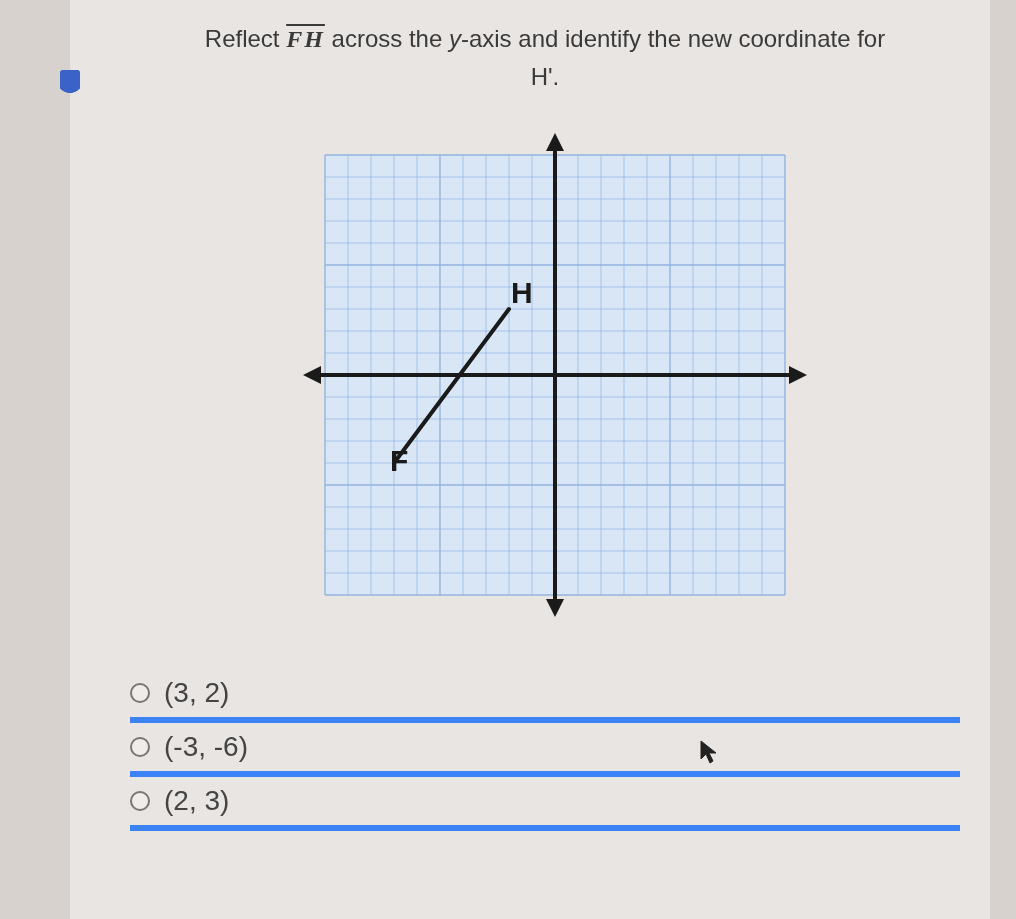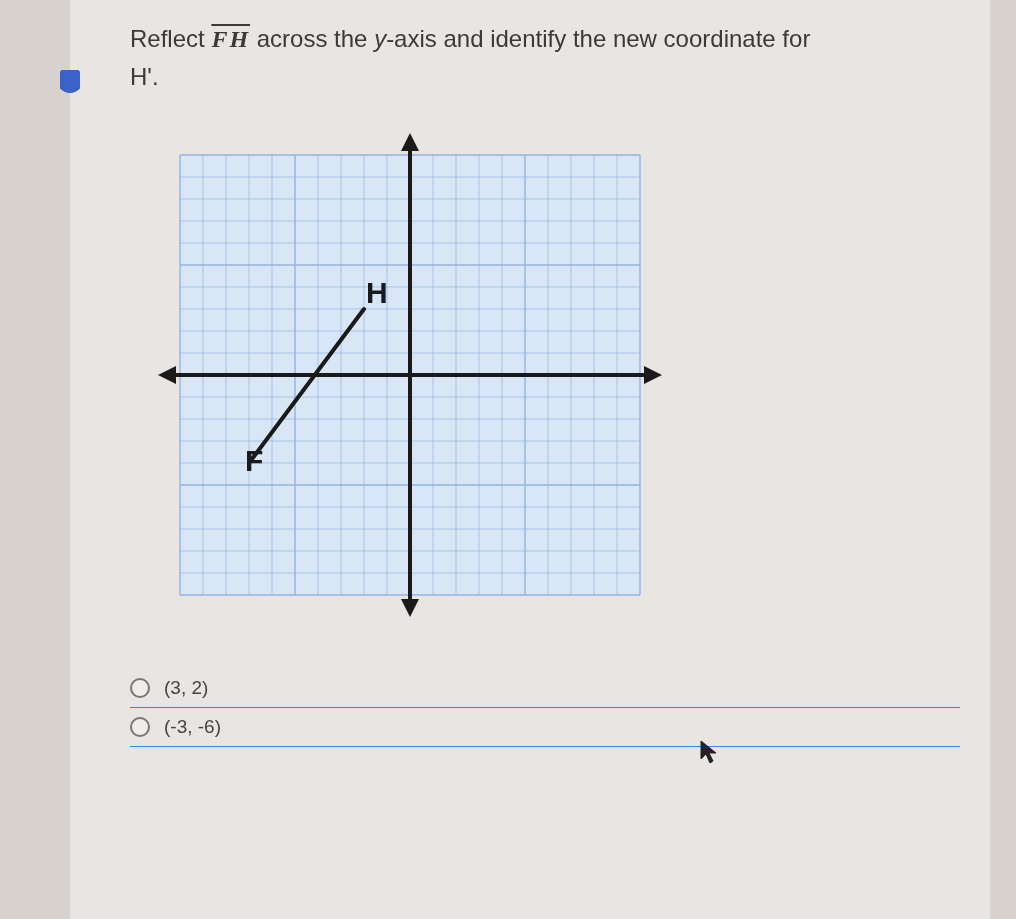--- a/index.html
+++ b/index.html
@@ -12,20 +12,21 @@
     overflow: hidden;
   }
   .page {
     background: #e8e5e3;
     margin: 0 0 0 70px;
     width: 920px;
     height: 919px;
     padding: 20px 30px 0 60px;
     box-sizing: border-box;
     position: relative;
+    text-align: center;
   }
   .question-text {
     font-size: 24px;
     color: #3a3a3a;
     line-height: 1.55;
     margin-bottom: 30px;
   }
   .overline {
     text-decoration: overline;
     font-style: italic;
@@ -36,22 +37,22 @@
   .chart-holder {
     margin: 10px 0 40px 20px;
   }
   .options {
     margin-top: 40px;
   }
   .option-row {
     display: flex;
     align-items: center;
     padding: 8px 0;
-    border-bottom: 1px solid #3b82f6;
-    font-size: 19px;
+    border-bottom: 6px solid #3b82f6;
+    font-size: 28px;
     color: #444;
   }
   .radio {
     width: 16px;
     height: 16px;
     border: 2px solid #777;
     border-radius: 50%;
     margin-right: 14px;
     flex: 0 0 auto;
     background: #f0ece9;
@@ -144,20 +145,24 @@
 
   <div class="options">
     <div class="option-row">
       <span class="radio"></span>
       <span>(3, 2)</span>
     </div>
     <div class="option-row">
       <span class="radio"></span>
       <span>(-3, -6)</span>
     </div>
+    <div class="option-row">
+      <span class="radio"></span>
+      <span>(2, 3)</span>
+    </div>
   </div>
 
   <div class="cursor">
     <svg width="18" height="24" viewBox="0 0 18 24">
         <path d="M1 1 L1 19 L6 14 L10 23 L13 21 L9 13 L16 13 Z" fill="#222" stroke="#222" stroke-width="1"></path>
       </svg>
   </div>
 </div>
 
 </body></html>

